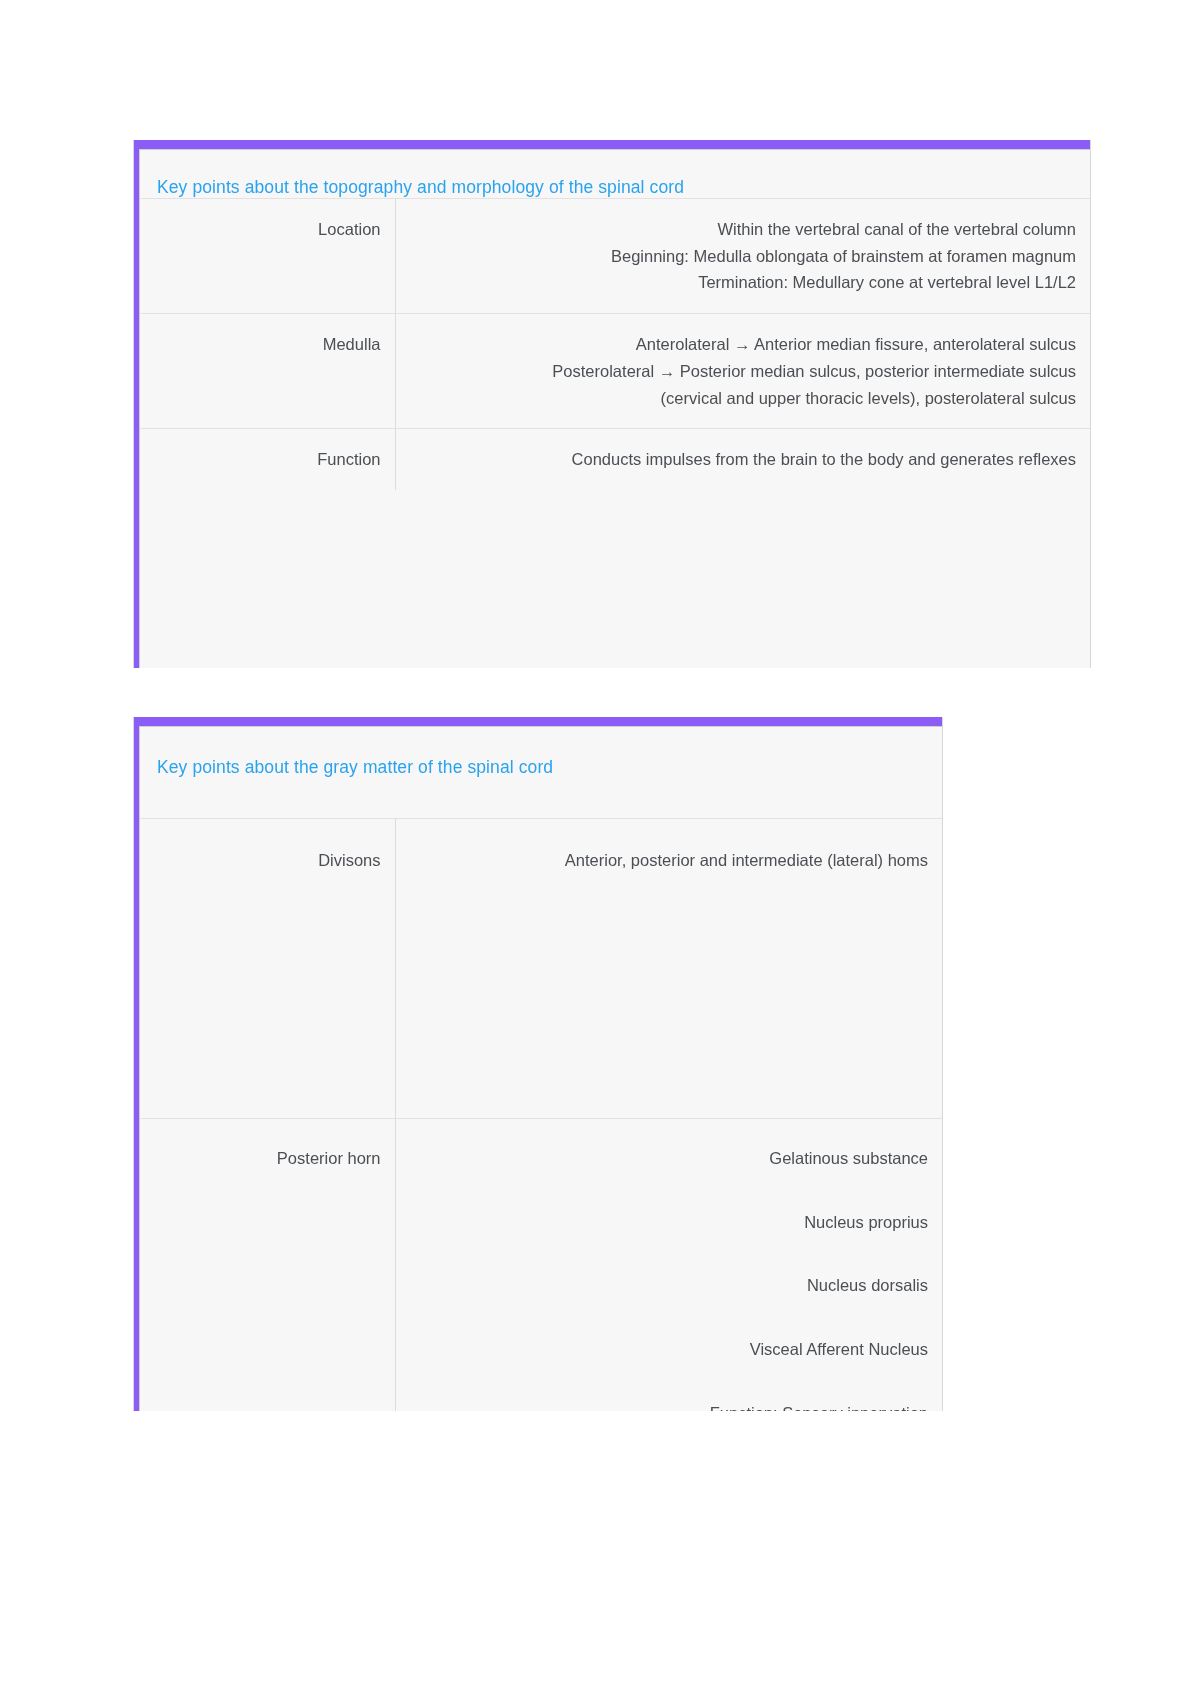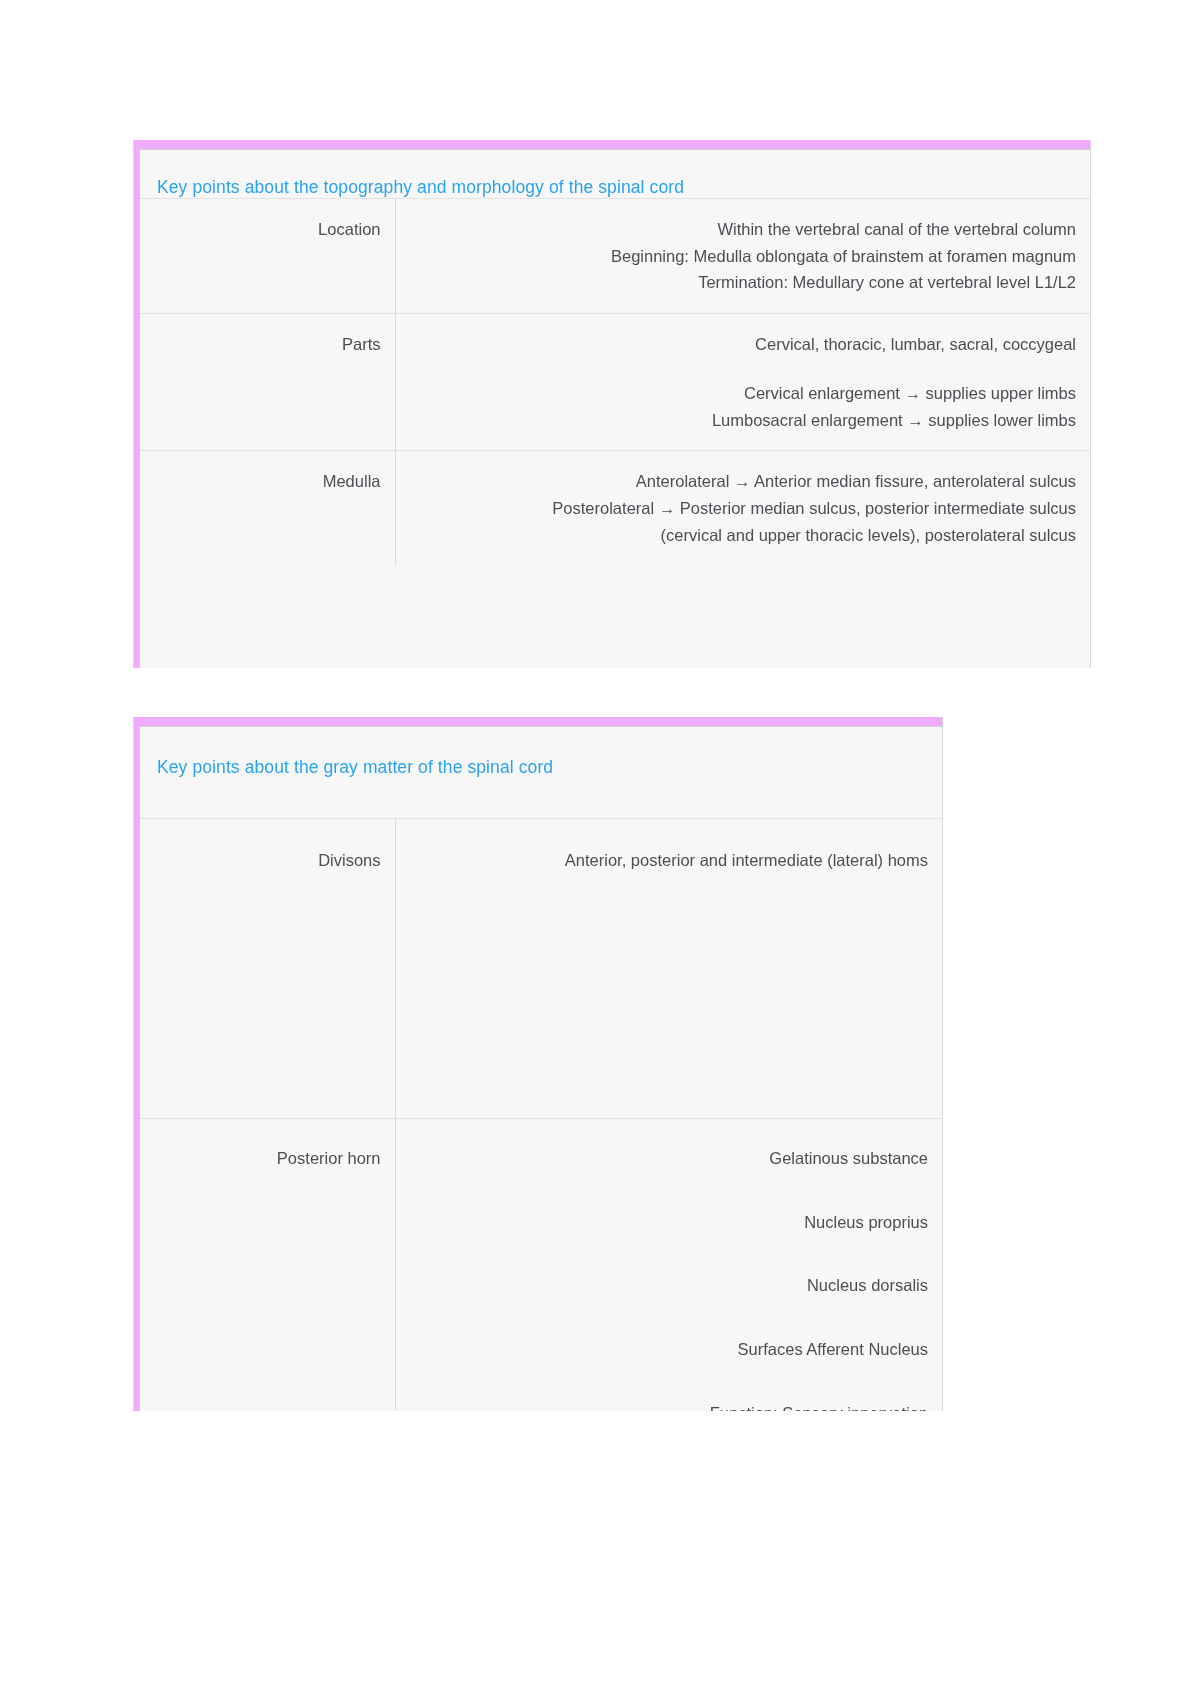--- a/index.html
+++ b/index.html
@@ -16,21 +16,21 @@
   .page {
     position: relative;
     width: 1200px;
     height: 1698px;
     background: #ffffff;
   }
 
   
   .table-block {
     position: absolute;
-    background: #f0abfc;
+    background: #8b5cf6;
     border-left: 1px solid #d8d8d8;
     border-right: 1px solid #d8d8d8;
     box-sizing: border-box;
   }
   .table-block .inner {
     position: absolute;
     left: 5px;
     right: 0px;
     top: 9px;
     bottom: 0px;
@@ -117,40 +117,37 @@
         <tbody>
           <tr>
             <td class="key">Location</td>
             <td class="val">
               <div class="line">Within the vertebral canal of the vertebral column</div>
               <div class="line">Beginning: Medulla oblongata of brainstem at foramen magnum</div>
               <div class="line">Termination: Medullary cone at vertebral level L1/L2</div>
             </td>
           </tr>
 
-          <tr>
-            <td class="key">Parts</td>
-            <td class="val">
-              <div class="line">Cervical, thoracic, lumbar, sacral, coccygeal</div>
-              <div class="gap"></div>
-              <div class="line">Cervical enlargement → supplies upper limbs</div>
-              <div class="line">Lumbosacral enlargement → supplies lower limbs</div>
-            </td>
-          </tr>
 
           <tr>
             <td class="key">Medulla</td>
             <td class="val">
               <div class="line">Anterolateral → Anterior median fissure, anterolateral sulcus</div>
               <div class="line">Posterolateral → Posterior median sulcus, posterior intermediate sulcus</div>
               <div class="line">(cervical and upper thoracic levels), posterolateral sulcus</div>
             </td>
           </tr>
 
 
+          <tr>
+            <td class="key">Function</td>
+            <td class="val">
+              <div class="line">Conducts impulses from the brain to the body and generates reflexes</div>
+            </td>
+          </tr>
         </tbody>
       </table>
     </div>
   </div>
 
   <div class="table-block" id="block-graymatter">
     <div class="inner">
 
       <div class="caption">Key points about the gray matter of the spinal cord</div>
 
@@ -164,21 +161,21 @@
               <div class="para">Anterior, posterior and intermediate (lateral) homs</div>
             </td>
           </tr>
 
           <tr class="row-posterior">
             <td class="key">Posterior horn</td>
             <td class="val">
               <div class="para">Gelatinous substance</div>
               <div class="para">Nucleus proprius</div>
               <div class="para">Nucleus dorsalis</div>
-              <div class="para"> Surfaces Afferent Nucleus</div>
+              <div class="para"> Visceal Afferent Nucleus</div>
               <div class="para">Function: Sensory innervation</div>
             </td>
           </tr>
         </tbody>
       </table>
     </div>
   </div>
 
 </div>
 

